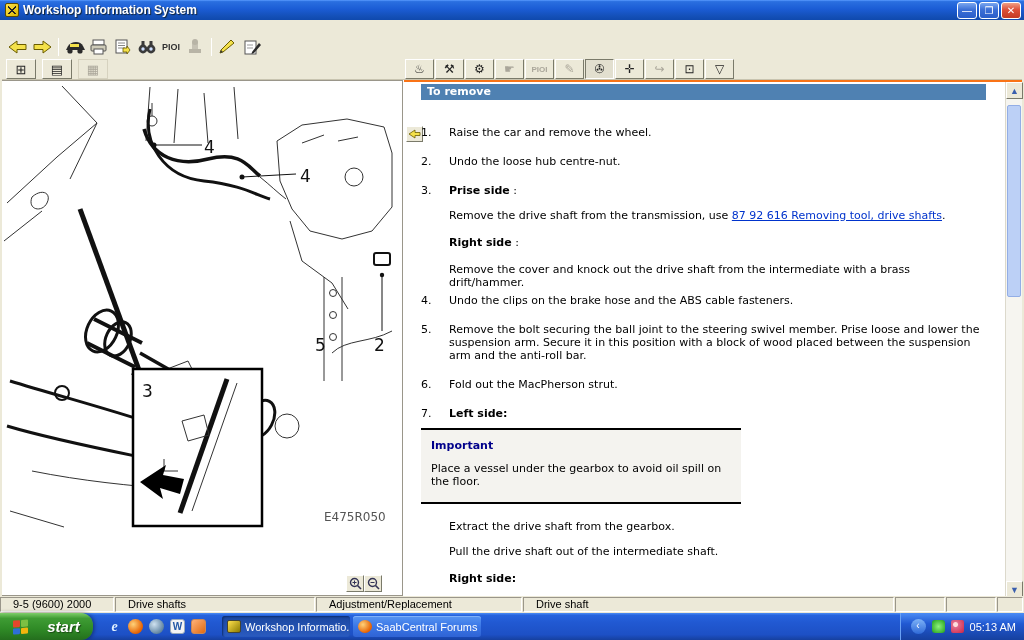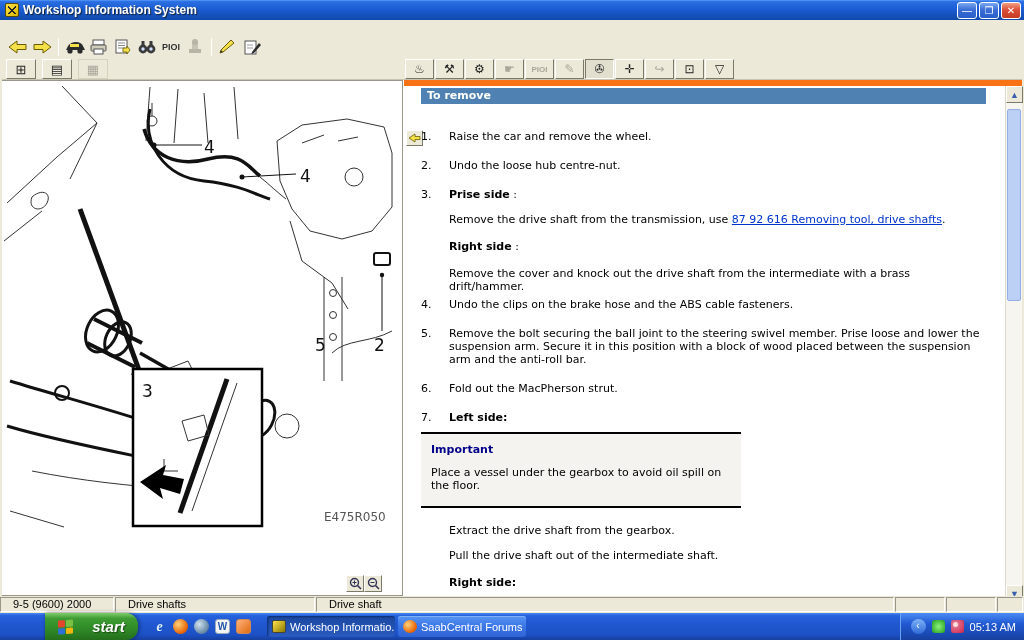--- a/index.html
+++ b/index.html
@@ -52,21 +52,21 @@
 
   
   .main { position:absolute; left:2px; top:80px; width:1020px; height:516px; background:#fff; }
   .left-panel { position:absolute; left:0; top:0; width:401px; height:516px; background:#fff;
     border:1px solid #9a968a; border-left:none; }
   .zoom-btns { position:absolute; right:20px; bottom:3px; display:flex; }
   .zoom-btn { width:18px; height:17px; background:#ece9d8; border:1px solid;
     border-color:#fff #7a7a6a #7a7a6a #fff; display:flex; align-items:center; justify-content:center; }
 
   .right-panel { position:absolute; left:402px; top:0; width:618px; height:516px; background:#fff;
-    border-top:6px solid #f97316; }
+    border-top:2px solid #f97316; }
   .content { position:absolute; left:0; top:0; right:17px; bottom:0; overflow:hidden;
     font-family:"DejaVu Sans", sans-serif; font-size:11px; color:#000; }
   .sec-header { margin:2px 19px 0 17px; background:#4f81b2; color:#fff; font-weight:bold;
     font-size:11px; padding:1px 6px 2px; font-family:"DejaVu Sans", sans-serif; }
   .steps { position:relative; padding:26px 22px 0 17px; }
   .step { display:grid; grid-template-columns:20px 1fr; column-gap:8px; margin-bottom:16px;
     line-height:13px; }
   .step .num { text-align:left; }
   .sub { margin:12px 0 12px 28px; line-height:13px; }
   .sub.gap { margin-top:14px; margin-bottom:14px; }
@@ -96,21 +96,21 @@
   .sb-cell { border:1px solid; border-color:#9a968a #fff #fff #9a968a; margin:1px 1px 1px 0;
     padding:0 12px; line-height:13px; white-space:nowrap; overflow:hidden; }
 
   
   .taskbar { position:absolute; left:0; top:613px; width:1024px; height:27px;
     background:linear-gradient(180deg,#4b8cf5 0%,#2663dd 9%,#2159d2 35%,#1d50c5 80%,#16409f 100%);
     display:flex; align-items:center; }
   .startbtn { height:27px; width:93px; border-radius:0 12px 12px 0;
     background:linear-gradient(180deg,#7ece6a 0%,#3f9c34 20%,#2f8a26 60%,#246e1d 100%);
     display:flex; align-items:center; justify-content:center; gap:18px;
-    box-shadow:1px 0 4px rgba(0,0,0,.45);margin-left:45px; }
+    box-shadow:1px 0 4px rgba(0,0,0,.45); }
   .startbtn .lbl { color:#fff; font-weight:bold; font-style:italic; font-size:15px;
     text-shadow:1px 1px 1px #1b4a14; }
   .winflag { width:16px; height:14px; display:grid; grid-template-columns:7px 7px; grid-gap:1px;
     transform:skewY(-4deg); }
   .winflag i { border-radius:1px; }
   .ql { display:flex; align-items:center; gap:6px; margin-left:14px; }
   .ql-icon { width:15px; height:15px; border-radius:3px; display:flex; align-items:center;
     justify-content:center; font-size:11px; font-weight:bold; }
   .taskbtns { display:flex; margin-left:16px; gap:3px; }
   .taskbtn { width:128px; height:21px; border-radius:3px; display:flex; align-items:center;
@@ -423,20 +423,21 @@
         <span class="sc-btn sc-up">▲</span>
         <span class="sc-thumb"></span>
         <span class="sc-btn sc-dn">▼</span>
       </div>
     </div>
   </div>
 
   <div class="statusbar">
     <span class="sb-cell" style="width:114px">9-5 (9600) 2000</span>
     <span class="sb-cell" style="width:200px">Drive shafts</span>
+    <span class="sb-cell" style="width:206px">Adjustment/Replacement</span>
     <span class="sb-cell" style="flex:1">Drive shaft</span>
     <span class="sb-cell" style="width:50px"></span>
     <span class="sb-cell" style="width:50px"></span>
     <span class="sb-cell" style="width:16px"></span>
   </div>
 
   <div class="taskbar">
     <div class="startbtn">
       <span class="winflag">
         <i style="background:#e4452c"></i>

